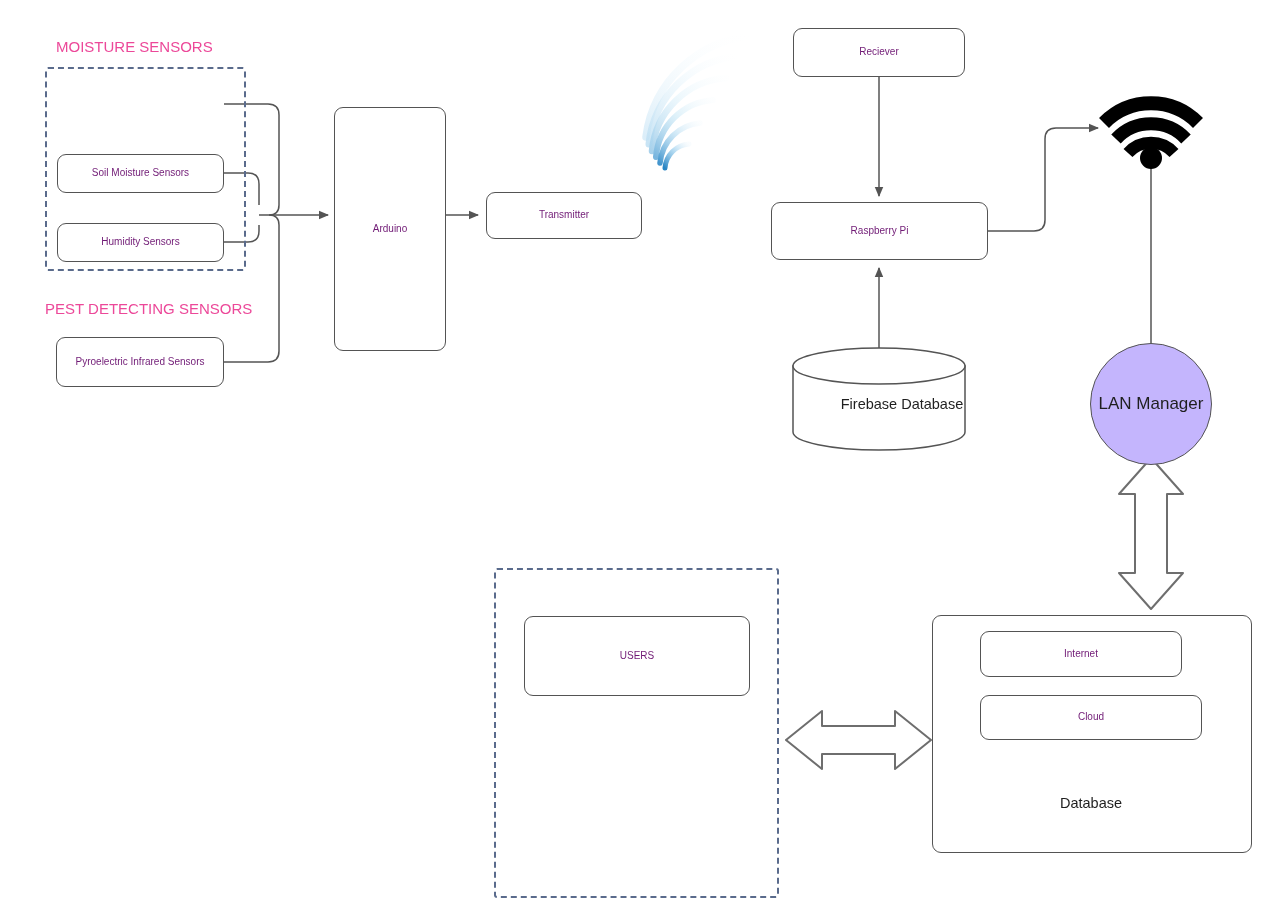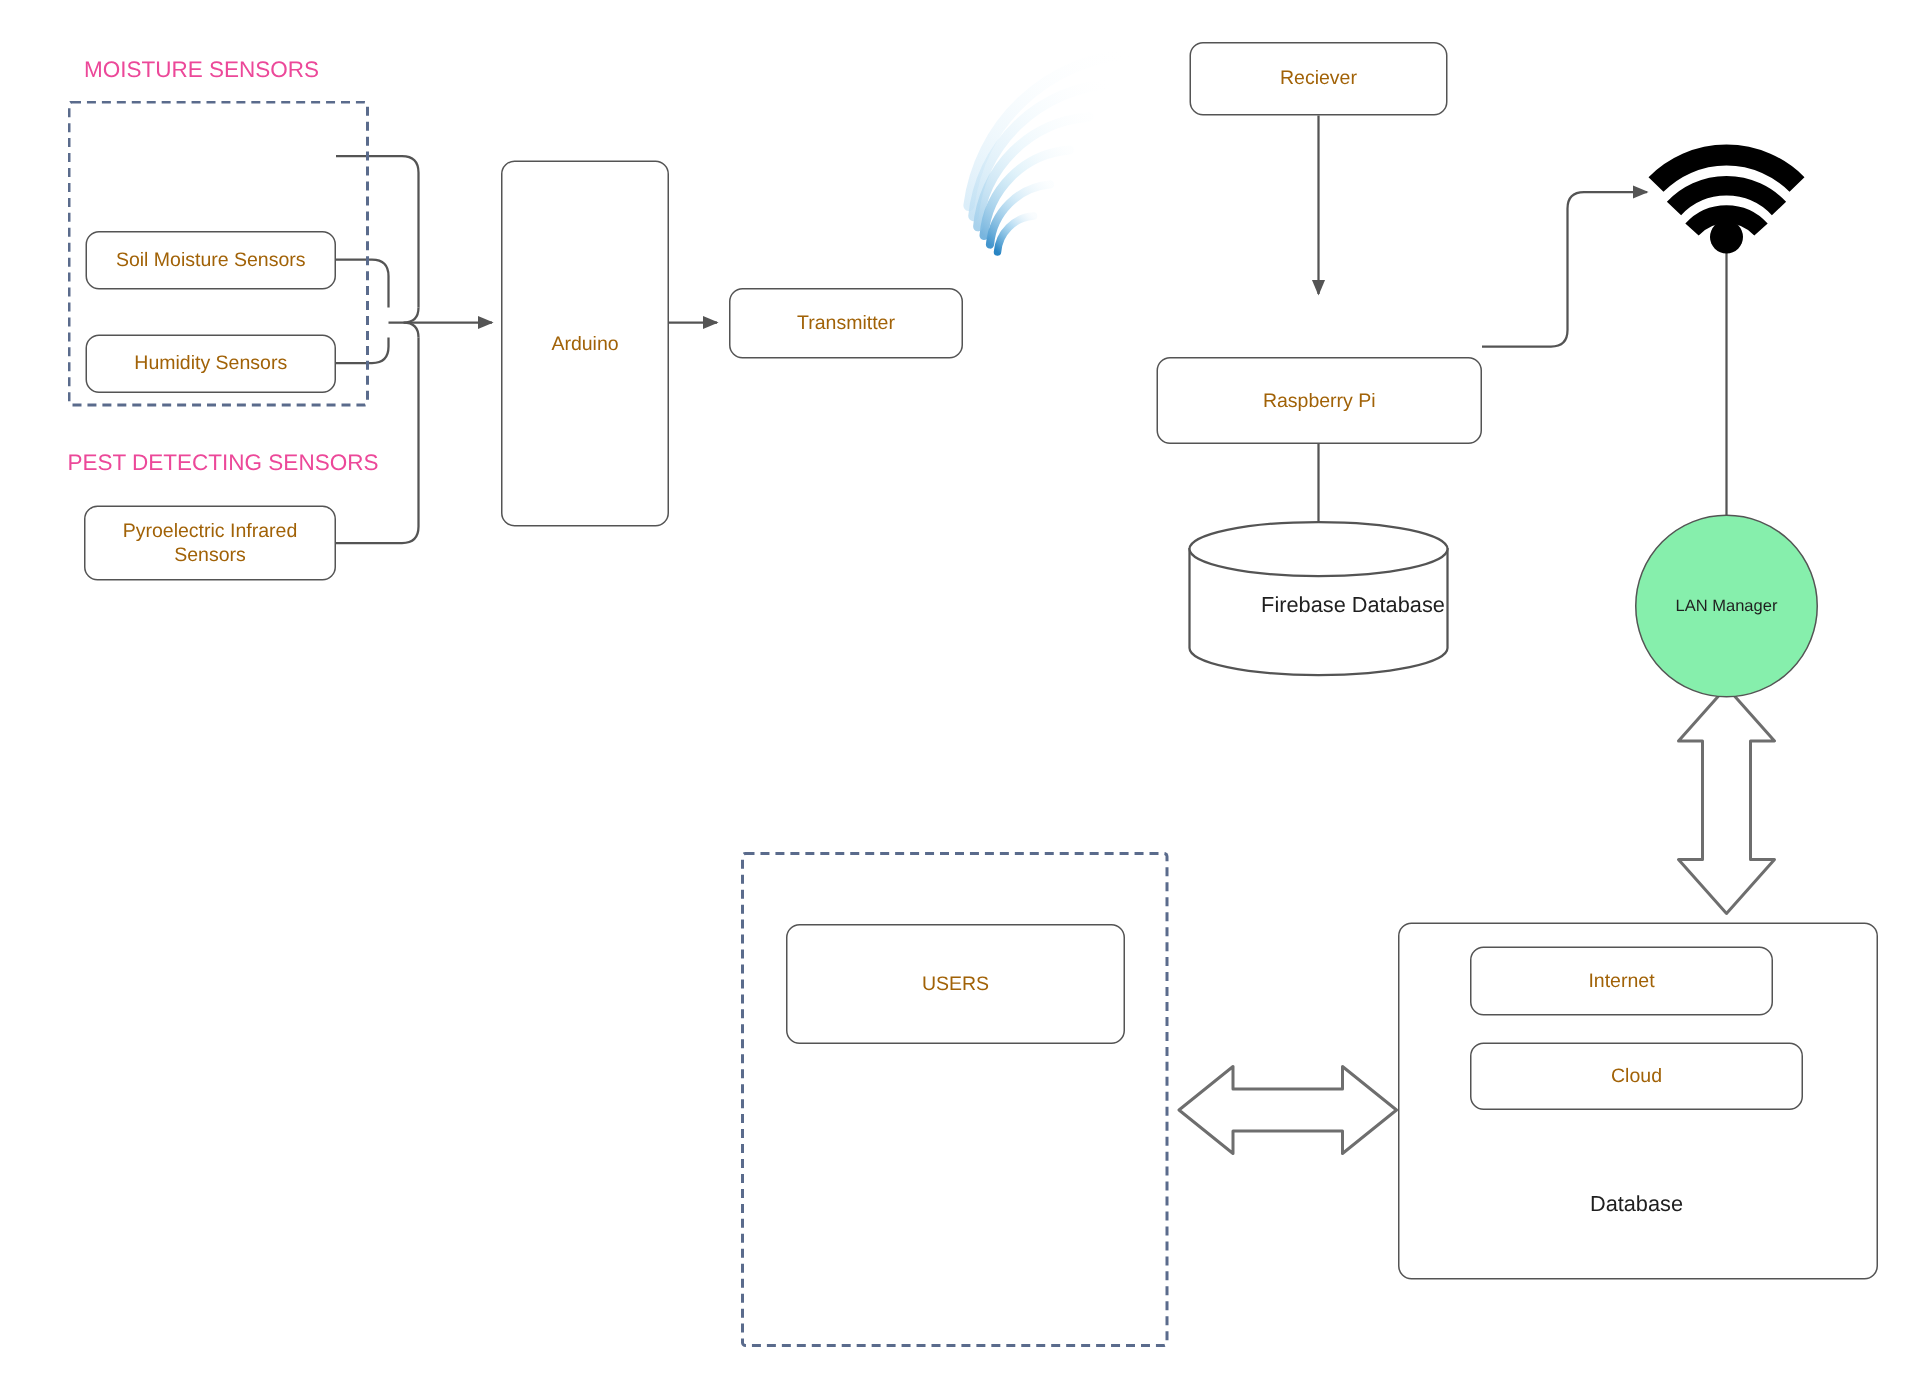--- a/index.html
+++ b/index.html
@@ -29,23 +29,23 @@
   .node {
     position: absolute;
     box-sizing: border-box;
     display: flex;
     align-items: center;
     justify-content: center;
     text-align: center;
     background: #ffffff;
     border: 1.6px solid #545454;
     border-radius: 9px;
-    font-size: 13px;
+    font-size: 10px;
     line-height: 1.25;
-    color: #a16207;
+    color: #701a75;
     padding: 2px 6px;
   }
   .group-box {
     position: absolute;
     box-sizing: border-box;
     border: 2px dashed #5a6b8c;
     border-radius: 3px;
     background: transparent;
   }
   .group-title {
@@ -68,25 +68,25 @@
     justify-content: center;
     font-size: 14.5px;
     color: #1f1f1f;
     pointer-events: none;
   }
   .circle-node {
     position: absolute;
     box-sizing: border-box;
     border: 1.6px solid #545454;
     border-radius: 50%;
-    background: #86efac;
+    background: #c4b5fd;
     display: flex;
     align-items: center;
     justify-content: center;
-    font-size: 11px;
+    font-size: 17px;
     color: #1f1f1f;
   }
 </style>
 </head>
 <body>
 
 <div id="canvas">
 
   <svg class="layer" viewBox="0 0 1280 921">
     <defs>
@@ -234,21 +234,21 @@
   </div>
 
   <div class="node" style="left:486px; top:192px; width:156px; height:47px;">
     <span>Transmitter</span>
   </div>
 
   <div class="node" style="left:793px; top:28px; width:172px; height:49px;">
     <span>Reciever</span>
   </div>
 
-  <div class="node" style="left:771px; top:202px; width:217px; height:58px;margin-top:36px;">
+  <div class="node" style="left:771px; top:202px; width:217px; height:58px;">
     <span>Raspberry Pi</span>
   </div>
 
   <div class="cyl-label" style="left:816px; top:385px; width:172px; height:38px;">Firebase Database</div>
 
   <div class="circle-node" style="left:1090px; top:343px; width:122px; height:122px;">
     <span>LAN Manager</span>
   </div>
 
   <div class="container-box" style="left:932px; top:615px; width:320px; height:238px;"></div>

